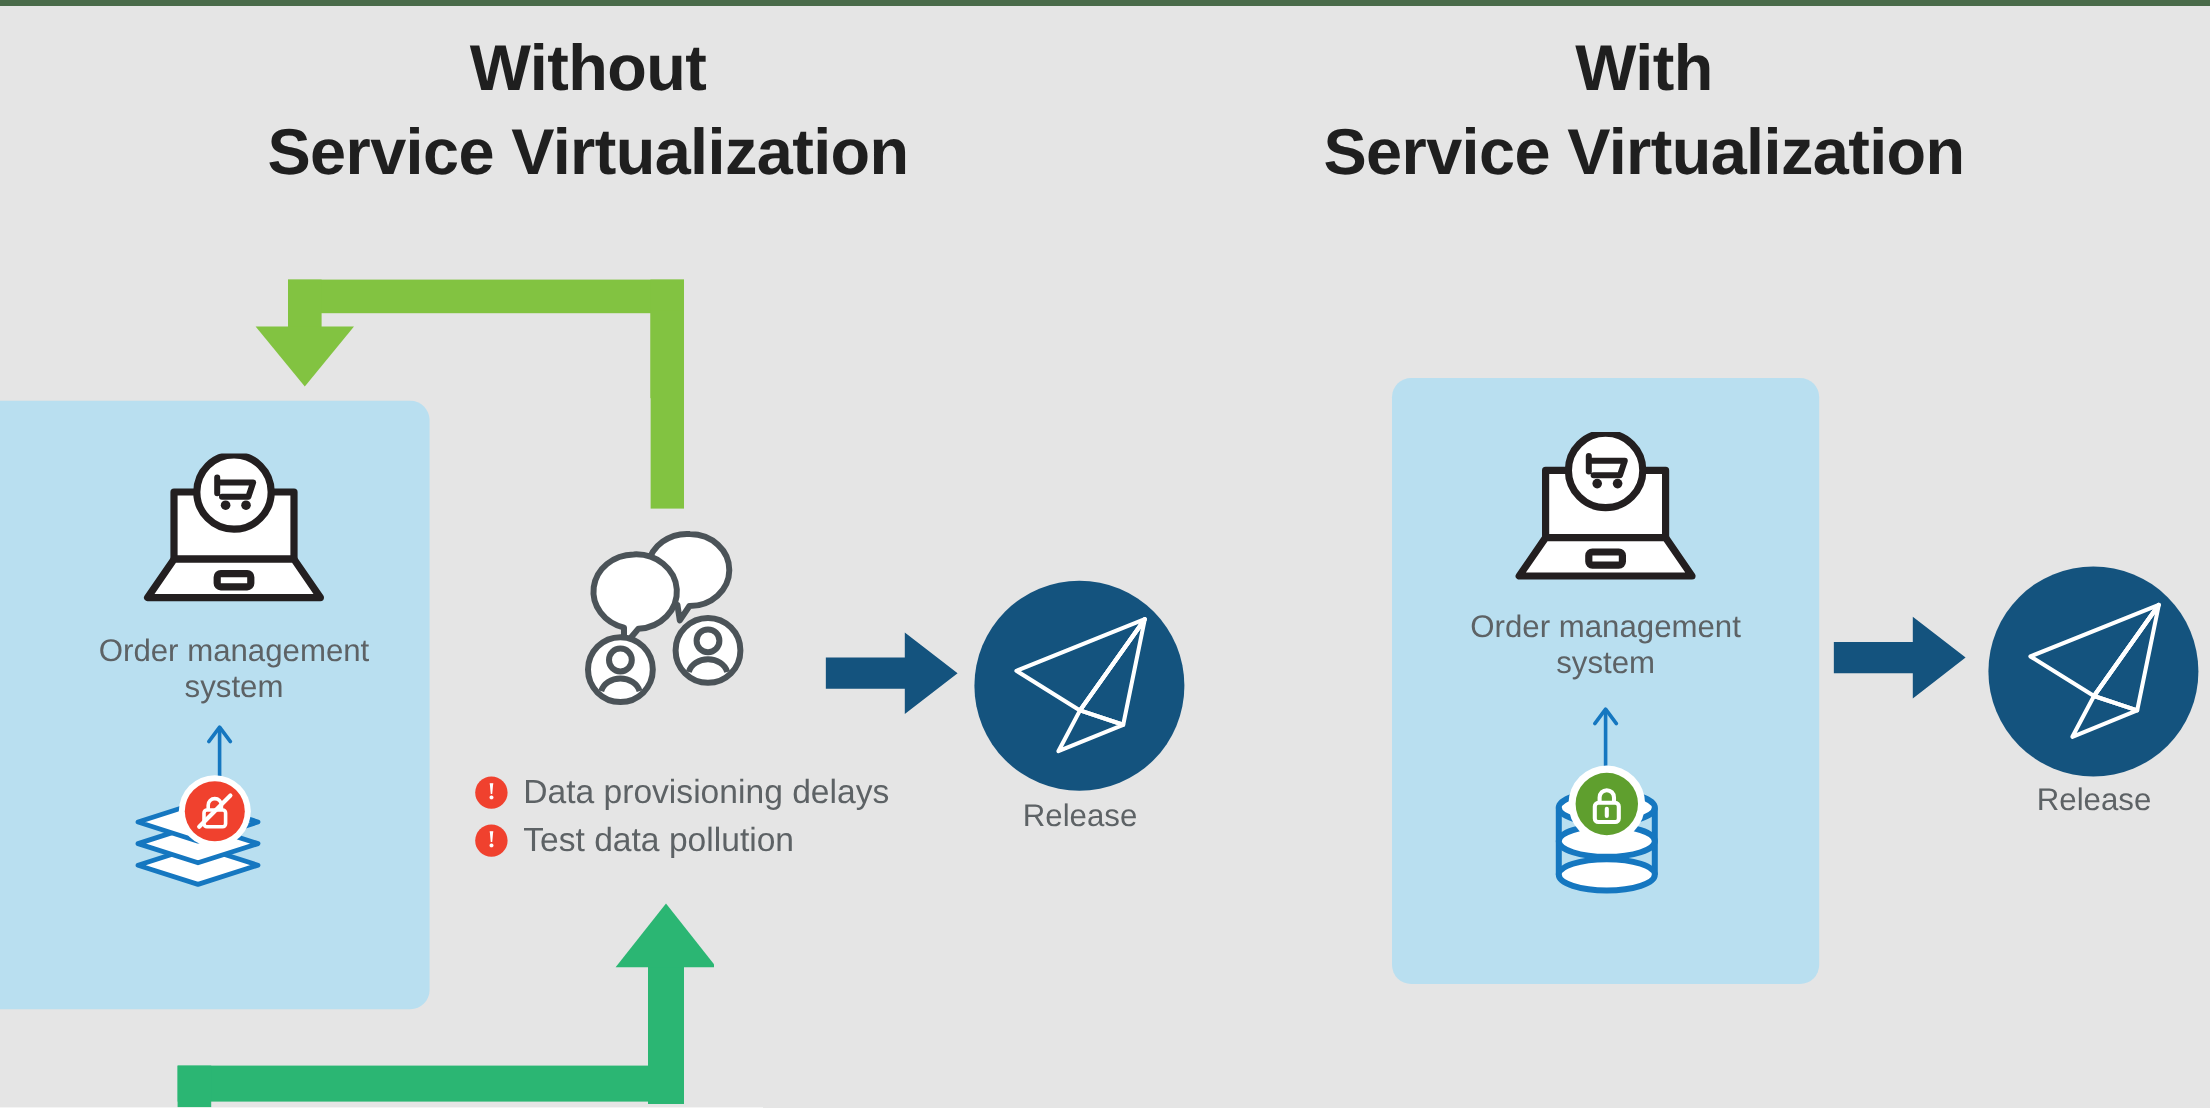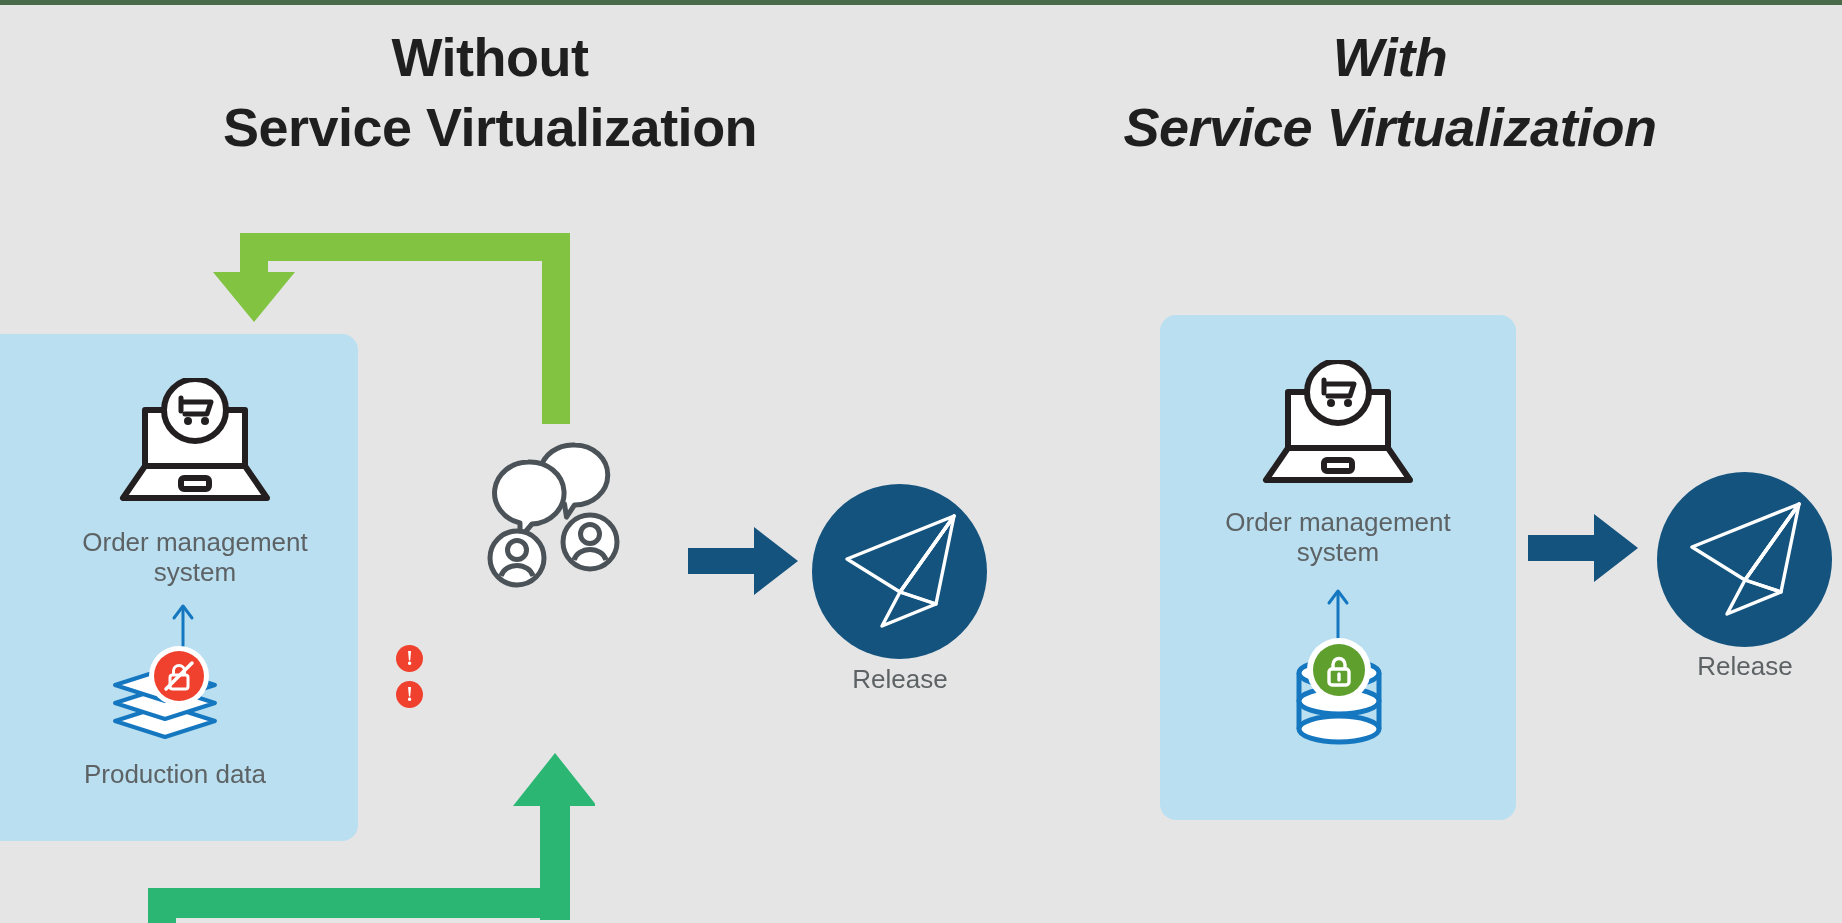--- a/index.html
+++ b/index.html
@@ -29,21 +29,21 @@
     position: absolute;
     text-align: center;
     font-weight: bold;
     color: #1f1f1f;
     font-size: 54px;
     line-height: 1.30;
     letter-spacing: -0.5px;
     white-space: pre-line;
   }
   #title-left  { left: 90px;  top: 22px; width: 800px; }
-  #title-right { left: 950px; top: 22px; width: 880px; font-style: italic; }
+  #title-right { left: 930px; top: 22px; width: 880px; }
 
   
   .panel {
     position: absolute;
     background: #b9dff0;
     border-radius: 16px;
   }
   #panel-left  { left: -40px;  top: 334px; width: 398px; height: 507px; }
   #panel-right { left: 1160px; top: 315px; width: 356px; height: 505px; }
 
@@ -181,21 +181,20 @@
   <div style="position:absolute; left:148px; top:645px;">
     <svg width="62" height="62" viewBox="0 0 62 62">
       <circle cx="31" cy="31" r="30" fill="#ffffff"></circle>
       <circle cx="31" cy="31" r="25" fill="#f0412e"></circle>
       <rect x="22" y="30" width="18" height="14" rx="2.5" fill="none" stroke="#ffffff" stroke-width="3"></rect>
       <path d="M25.5 30 V26 a5.5 5.5 0 0 1 11 0 V30" fill="none" stroke="#ffffff" stroke-width="3"></path>
       <line x1="18" y1="44" x2="44" y2="18" stroke="#ffffff" stroke-width="3.5" stroke-linecap="round"></line>
     </svg>
   </div>
 
-  <div class="lbl" style="left:25px; top:760px; width:300px;">Production data</div>
 
   <div style="position:absolute; left:480px; top:440px;">
     <svg width="145" height="150" viewBox="0 0 145 150">
 
       <path d="M95 5 a33 30 0 1 1 -0.5 60 l-8 12 l-2 -13 a33 30 0 0 1 10.5 -59 Z" fill="#ffffff" stroke="#4b5358" stroke-width="5" stroke-linejoin="round"></path>
 
       <path d="M48 22 a34 31 0 1 1 4 62 l-12 14 l0 -15 a34 31 0 0 1 8 -61 Z" fill="#ffffff" stroke="#4b5358" stroke-width="5" stroke-linejoin="round"></path>
 
       <circle cx="37" cy="118" r="27" fill="#ffffff" stroke="#4b5358" stroke-width="5"></circle>
       <circle cx="37" cy="110" r="9.5" fill="none" stroke="#4b5358" stroke-width="5"></circle>
@@ -204,23 +203,25 @@
       <circle cx="110" cy="102" r="27" fill="#ffffff" stroke="#4b5358" stroke-width="5"></circle>
       <circle cx="110" cy="94" r="9.5" fill="none" stroke="#4b5358" stroke-width="5"></circle>
       <path d="M94 120 a16.5 14 0 0 1 32 0" fill="none" stroke="#4b5358" stroke-width="5"></path>
     </svg>
   </div>
 
 
   <div id="bullets">
     <div class="bullet">
       <div class="bullet-icon">!</div>
+      <div class="bullet-text">Data provisioning delays</div>
     </div>
     <div class="bullet">
       <div class="bullet-icon">!</div>
+      <div class="bullet-text">Test data pollution</div>
     </div>
   </div>
 
   <div class="navy-arrow" style="left:688px; top:525px;">
     <svg width="112" height="72" viewBox="0 0 112 72">
       <polygon points="0,23 66,23 66,2 110,36 66,70 66,49 0,49" fill="#14537e"></polygon>
     </svg>
   </div>
 
   <div class="release-circle" style="left:812px; top:484px; width:175px; height:175px;">

